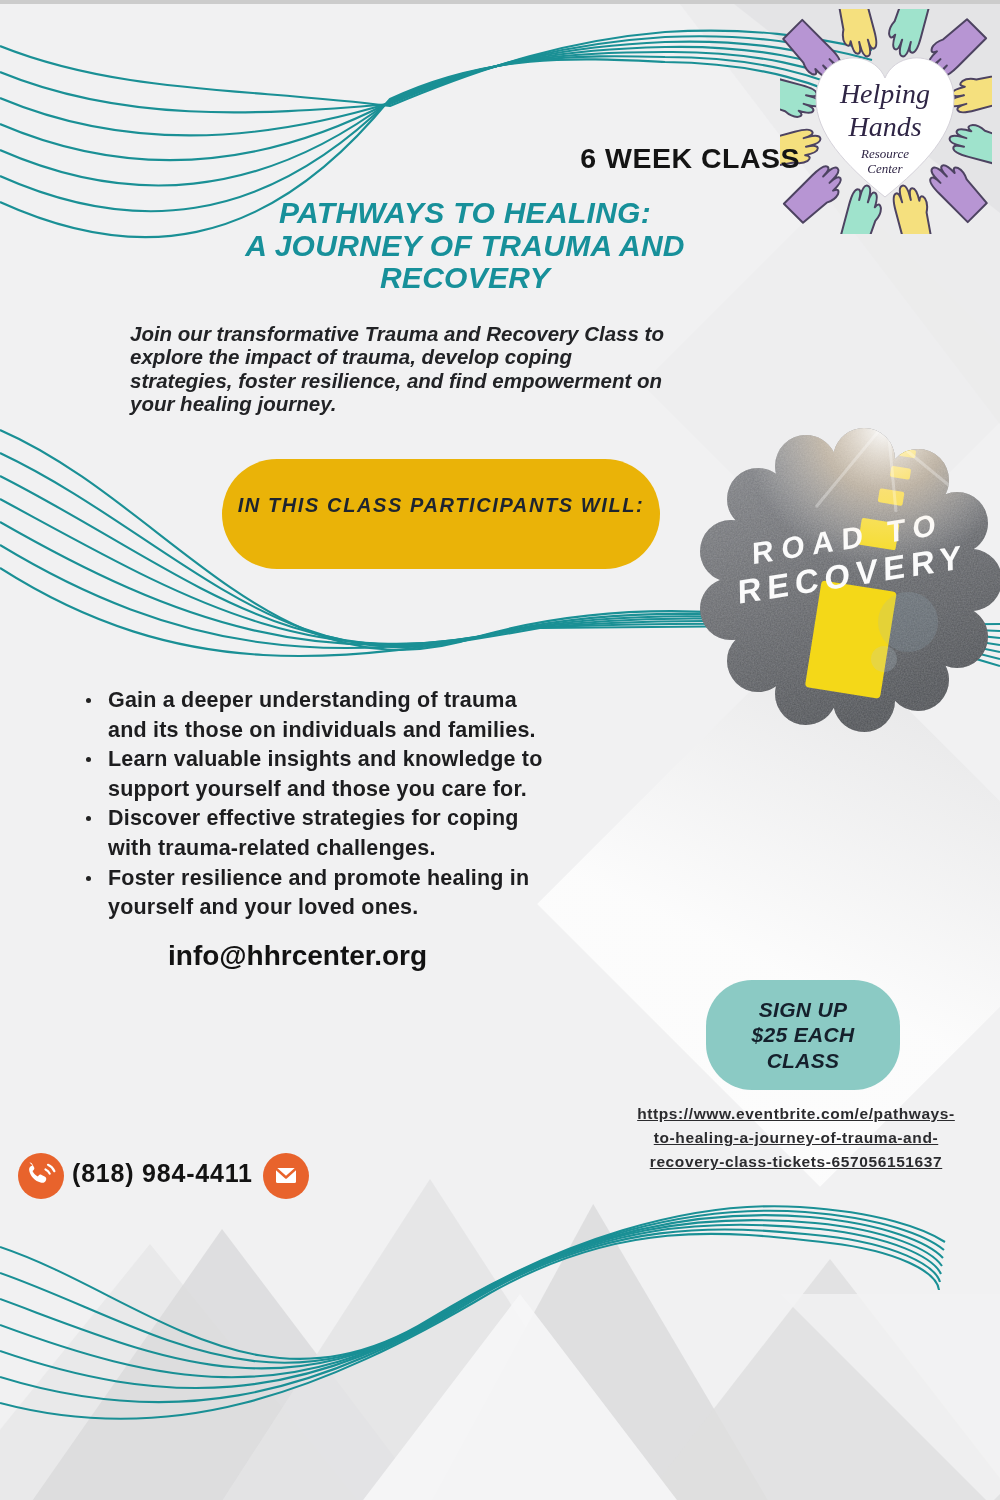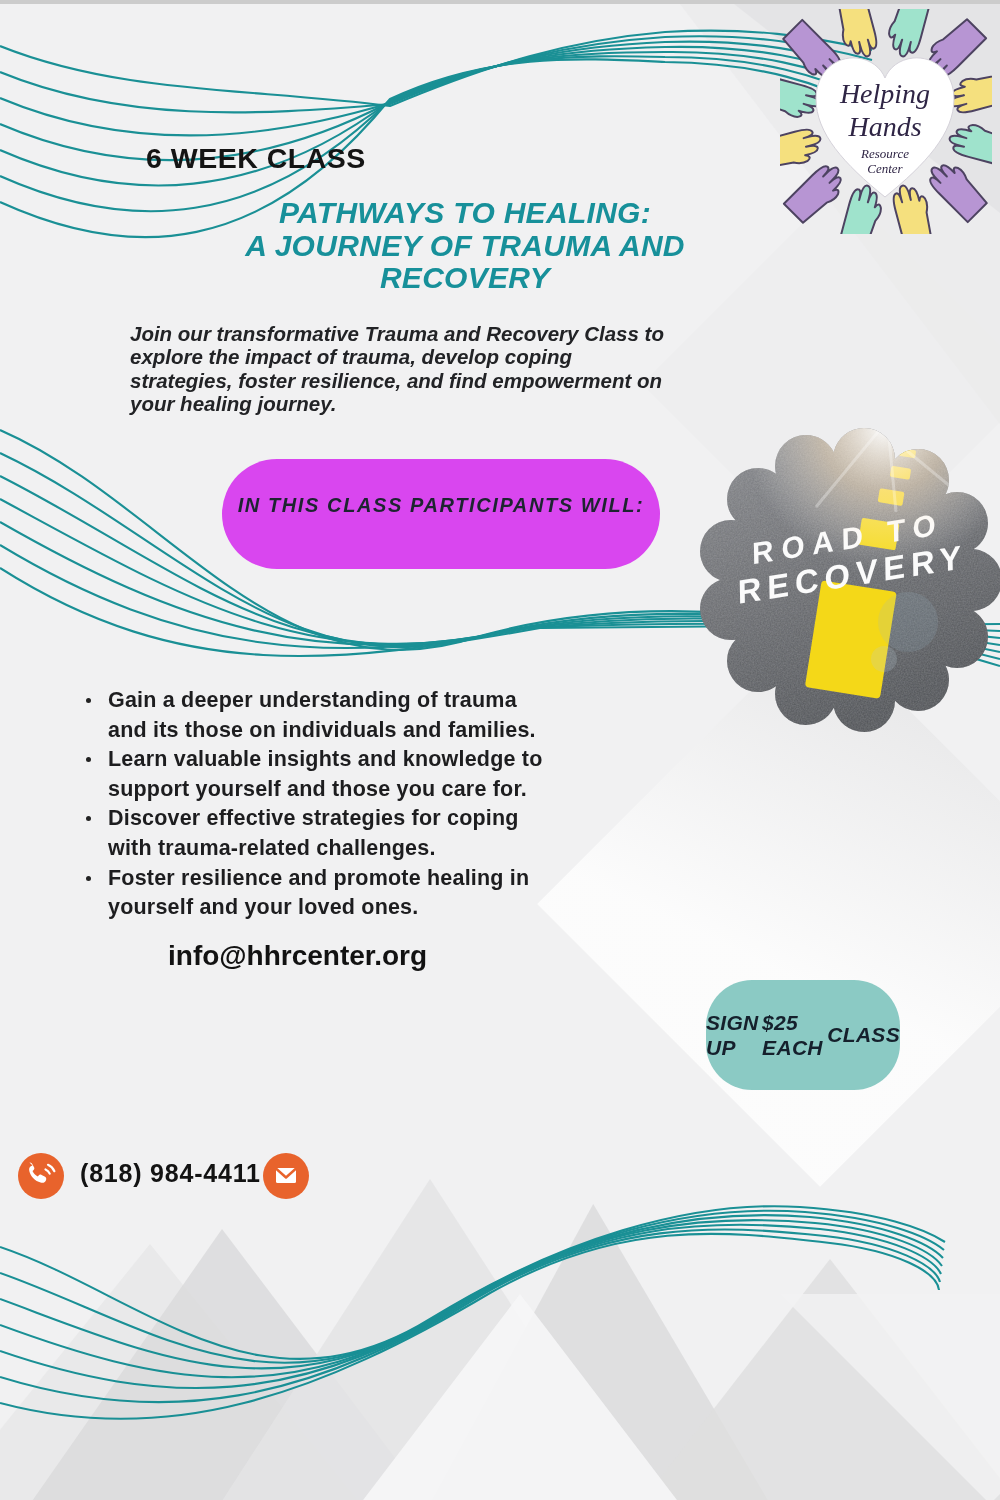--- a/index.html
+++ b/index.html
@@ -5,54 +5,54 @@
   * { margin:0; padding:0; box-sizing:border-box; }
   body { font-family:"Liberation Sans", sans-serif; background:#ccc; }
   .canvas { position:relative; width:1000px; height:1500px; overflow:hidden;
             background:#f1f1f2; margin:4px auto; }
   .layer { position:absolute; inset:0; }
   .bgshape { position:absolute; }
   .z0 { z-index:0; } .z1 { z-index:1; } .z2 { z-index:2; }
   .abs { position:absolute; }
 
   
-  .class-label { left:146px; top:138px; width:670px; text-align:left;
+  .class-label { left:130px; top:138px; width:670px; text-align:right;
     font-size:28.5px; font-weight:700; letter-spacing:.5px; color:#141414; }
   .main-title { left:110px; top:193px; width:710px; text-align:center;
     font-size:30px; line-height:32.5px; font-weight:700; font-style:italic;
     color:#17909a; letter-spacing:.3px; }
   .intro { left:130px; top:318px; width:710px; text-align:left;
     font-size:20.5px; line-height:23.4px; font-weight:700; font-style:italic;
     color:#222326; }
 
   .pill { left:222px; top:455px; width:438px; height:110px; border-radius:55px;
-    background:#d946ef; display:flex; align-items:center; justify-content:center; }
+    background:#eab308; display:flex; align-items:center; justify-content:center; }
   .pill-text { transform:translateY(-9px); font-size:20px; font-weight:700;
     font-style:italic; letter-spacing:1.6px; color:#1d2430; }
 
   .bullets { left:82px; top:682px; width:600px; }
   .bullet { position:relative; padding-left:26px; }
   .dot { position:absolute; left:4px; top:12px; width:5px; height:5px;
     border-radius:50%; background:#222; }
   .bl { font-size:21.5px; line-height:29.6px; font-weight:700; color:#1d1d1f;
     letter-spacing:.2px; }
 
   .email { left:168px; top:936px; font-size:28px; font-weight:700; color:#121212; }
 
   .signup { left:706px; top:976px; width:194px; height:110px; border-radius:46px;
-    background:#8bcac4; display:flex; flex-direction:row; align-items:center;
+    background:#8bcac4; display:flex; flex-direction:column; align-items:center;
     justify-content:center; }
   .signup div { font-size:21px; line-height:25.5px; font-weight:700;
     font-style:italic; color:#15202c; letter-spacing:.3px; }
 
   .reg-link { left:598px; top:1098px; width:396px; text-align:center; cursor:pointer; }
   .reg-link div { font-size:15.5px; line-height:24px; font-weight:700;
     color:#2b2b2e; text-decoration:underline; letter-spacing:.6px; }
 
-  .phone-text { left:80px; top:1155px; font-size:25px; font-weight:700;
+  .phone-text { left:72px; top:1155px; font-size:25px; font-weight:700;
     color:#131313; letter-spacing:.8px; }
 
   .icon-circle { width:46px; height:46px; }
 
   svg text { font-family:"Liberation Sans", sans-serif; }
   .logo-serif { font-family:"Liberation Serif", serif; }
 </style>
 </head>
 <body>
 
@@ -232,20 +232,25 @@
   </div>
 
   <div class="abs z2 email">info@hhrcenter.org</div>
 
   <div class="abs z2 signup">
     <div>SIGN UP</div>
     <div>$25 EACH</div>
     <div>CLASS</div>
   </div>
 
+  <div class="abs z2 reg-link">
+    <div>https://www.eventbrite.com/e/pathways-</div>
+    <div>to-healing-a-journey-of-trauma-and-</div>
+    <div>recovery-class-tickets-657056151637</div>
+  </div>
 
   <svg class="abs z2 icon-circle" style="left:18px;top:1149px;" viewBox="0 0 46 46">
     <circle cx="23" cy="23" r="23" fill="#e8632c"></circle>
     <path fill="#ffffff" d="M14.5 12.5c-2.8.6-3.9 2.7-3.2 5.6 1.3 5.6 5.8 10.1 11.3 11.5 2.9.7 5-.4 5.6-3.2.3-1.3-.3-2.2-1.6-2.9l-3-1.6c-1.2-.6-2.2-.4-3 .6l-.7.9c-2.4-1.1-4.3-3-5.4-5.4l.9-.7c1-.8 1.2-1.8.6-3l-1.6-3c-.7-1.3-1.6-2.1-2.9-1.8z"></path>
     <path d="M27.5 16.5a7.5 7.5 0 0 1 4.2 4.2" stroke="#ffffff" stroke-width="2.2" fill="none" stroke-linecap="round"></path>
     <path d="M30 11.8a12.5 12.5 0 0 1 6.4 6.4" stroke="#ffffff" stroke-width="2.2" fill="none" stroke-linecap="round"></path>
   </svg>
   <div class="abs z2 phone-text">(818) 984-4411</div>
 
   <svg class="abs z2 icon-circle" style="left:263px;top:1149px;" viewBox="0 0 46 46">

